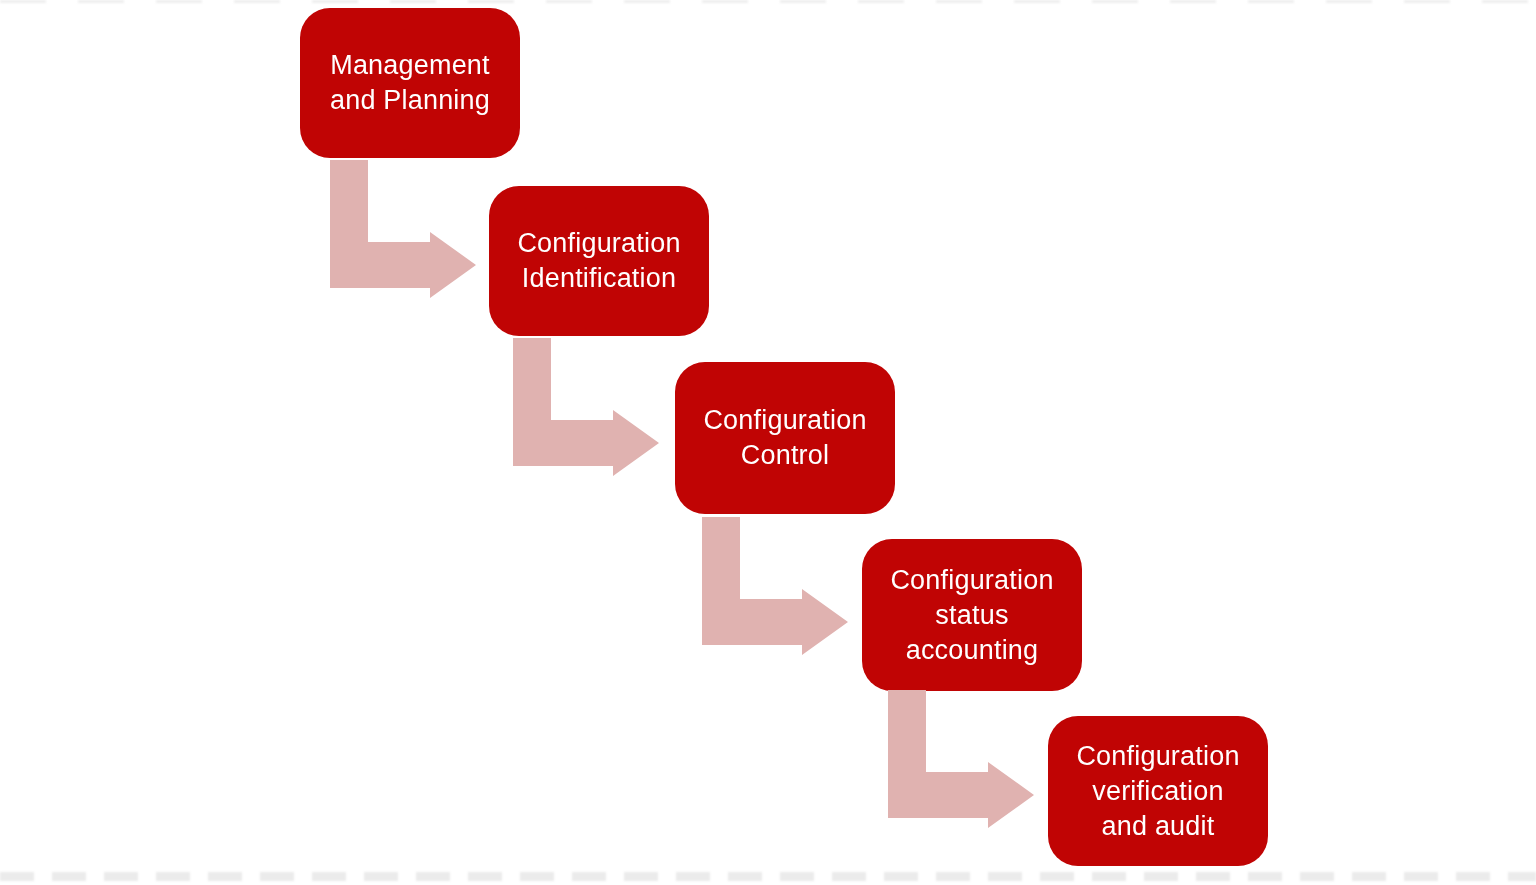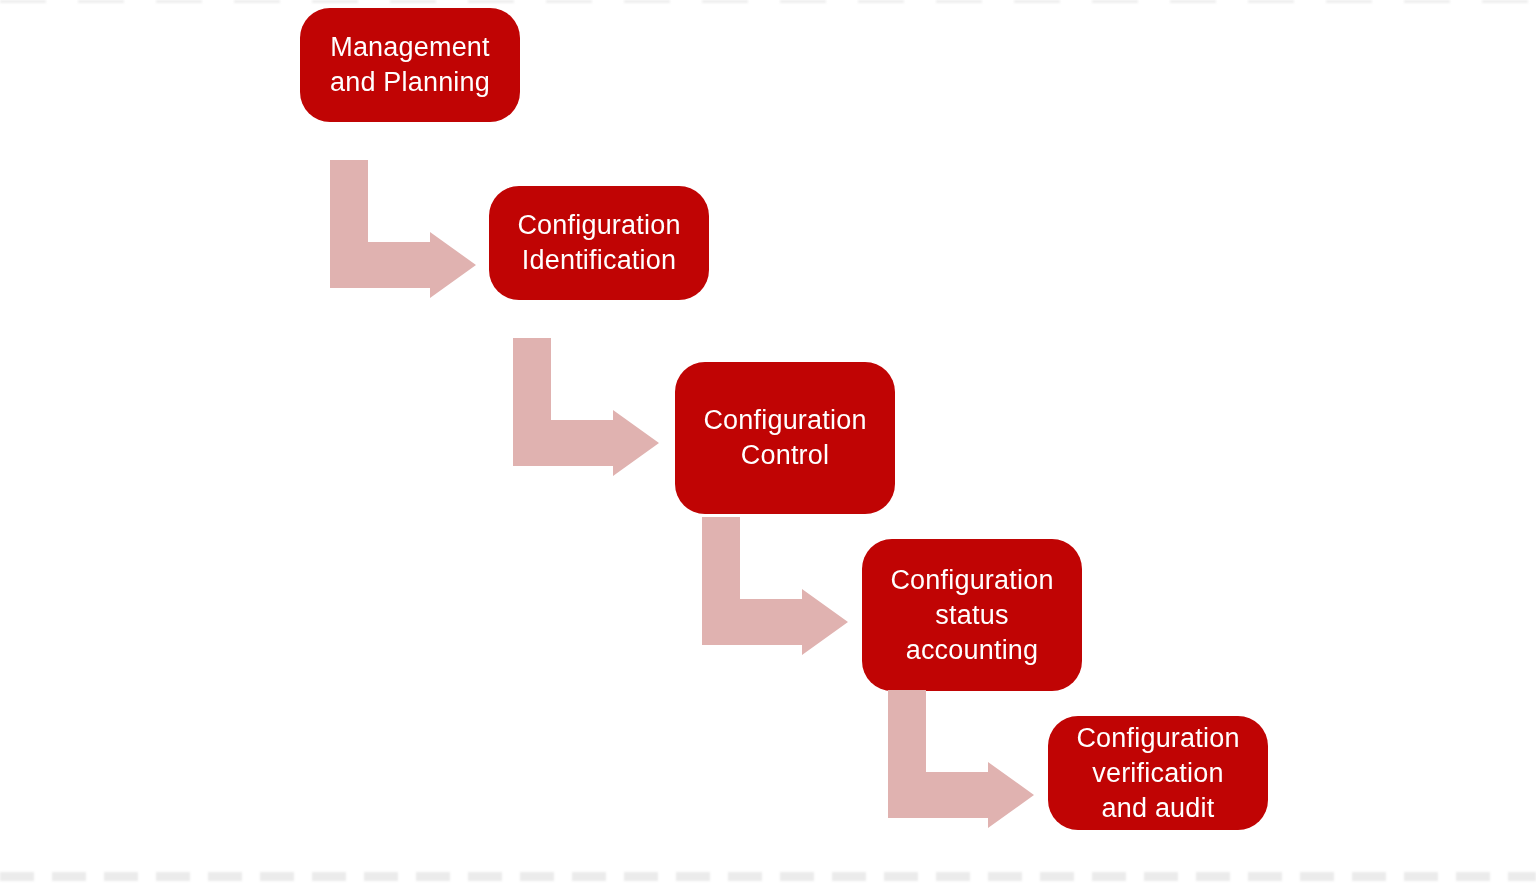--- a/index.html
+++ b/index.html
@@ -35,21 +35,21 @@
     top: 872px;
     height: 9px;
     background: repeating-linear-gradient(90deg,
       rgba(90,90,90,0.12) 0px, rgba(90,90,90,0.12) 34px,
       rgba(0,0,0,0) 34px, rgba(0,0,0,0) 52px);
   }
 
   .step-box {
     position: absolute;
     width: 220px;
-    height: 114px;
+    height: 150px;
     background: var(--box, #c00404);
     border-radius: 30px;
     display: flex;
     align-items: center;
     justify-content: center;
     text-align: center;
     color: var(--text, #ffffff);
     font-size: 27px;
     line-height: 35px;
     white-space: pre-line;

